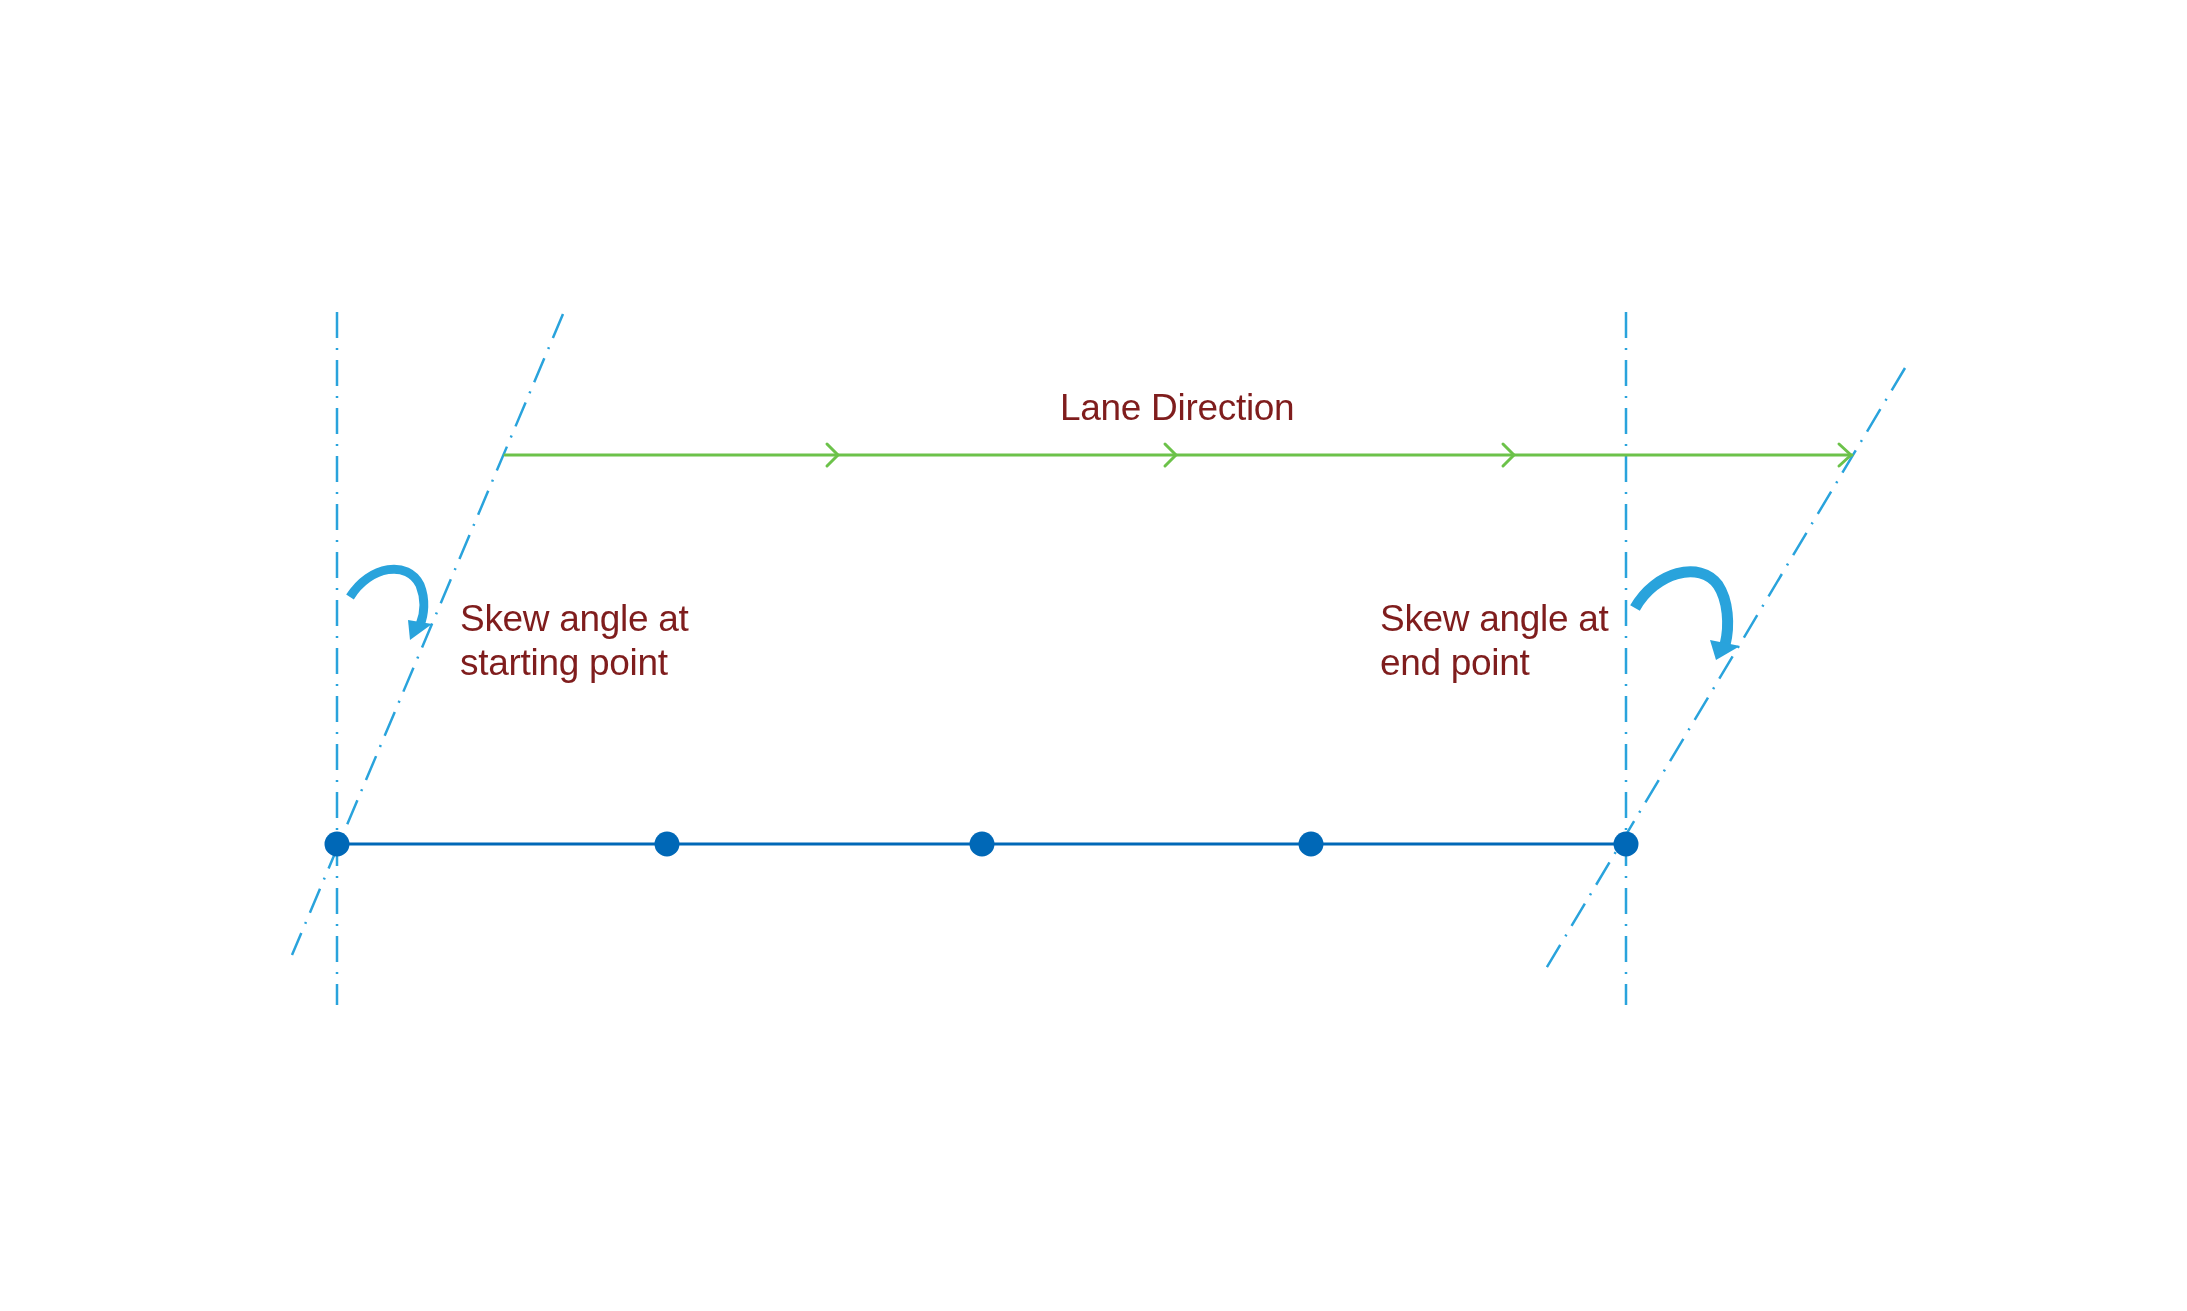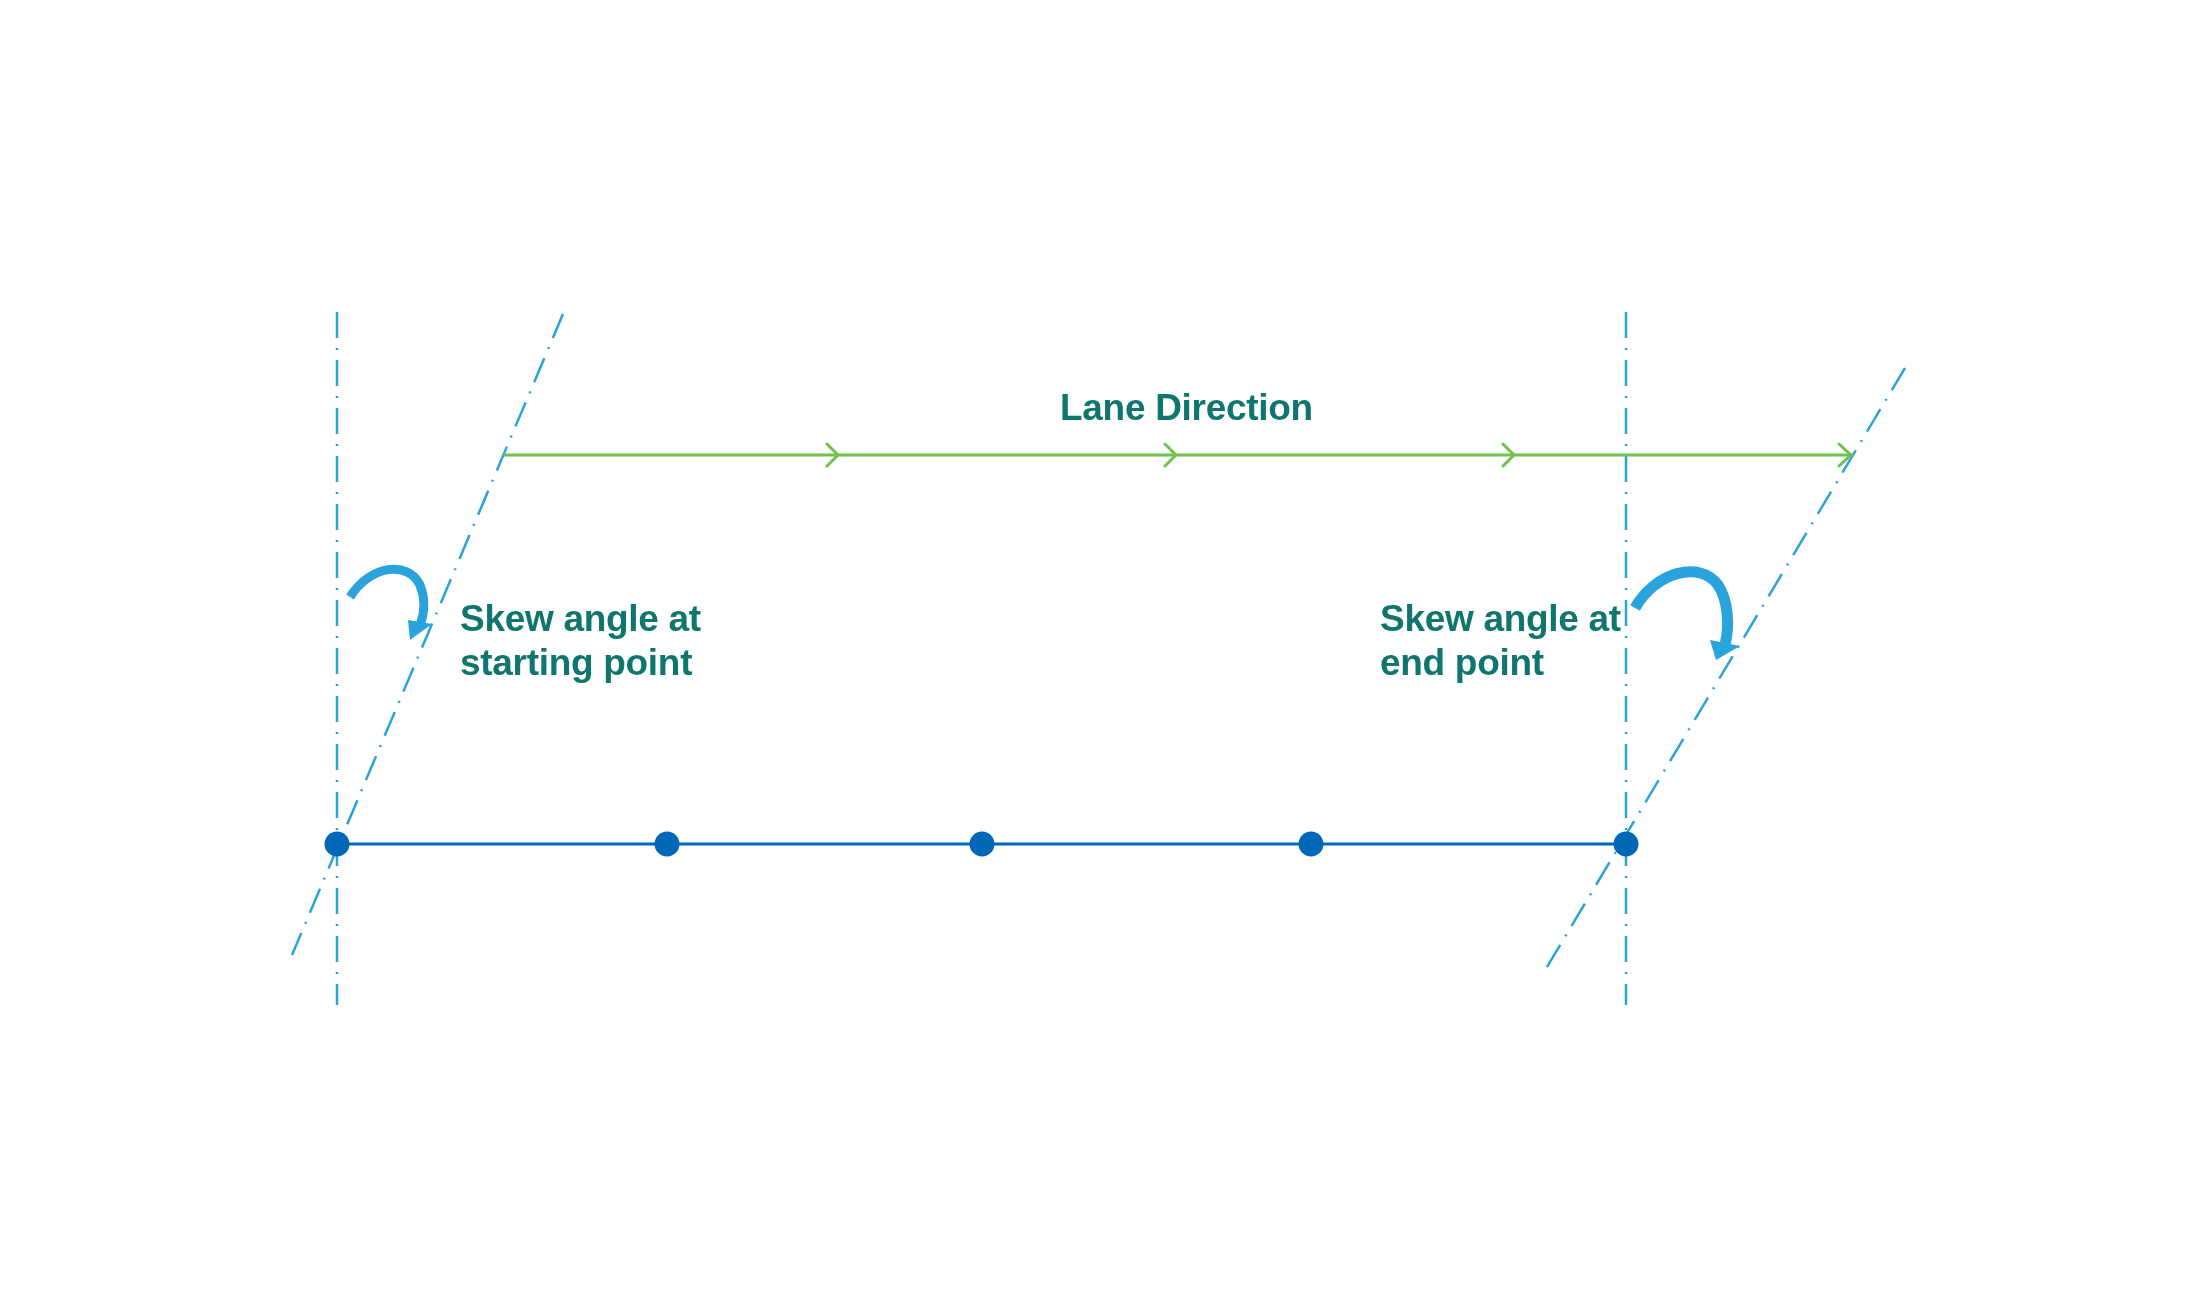--- a/index.html
+++ b/index.html
@@ -1,18 +1,18 @@
 <!DOCTYPE html>
 <html><head>
 <meta charset="utf-8">
 <style>
   html, body { margin: 0; padding: 0; background: #ffffff; }
   body { width: 2187px; height: 1311px; position: relative; overflow: hidden; font-family: "Liberation Sans", sans-serif; }
   svg { position: absolute; left: 0; top: 0; }
-  .label { position: absolute; color: #0f766e; font-family: "Liberation Sans", sans-serif; font-size: 37px; line-height: 44px; white-space: nowrap; letter-spacing: -0.3px; font-weight: bold; }
+  .label { position: absolute; color: #7f1d1d; font-family: "Liberation Sans", sans-serif; font-size: 37px; line-height: 44px; white-space: nowrap; letter-spacing: -0.3px; }
   #lane-label { left: 1060px; top: 386px; }
   #skew-start { left: 460px; top: 597px; }
   #skew-end { left: 1380px; top: 597px; }
   .label span { display: block; }
 </style>
 </head>
 <body>
 
 <svg width="2187" height="1311" viewBox="0 0 2187 1311" xmlns="http://www.w3.org/2000/svg">
 

